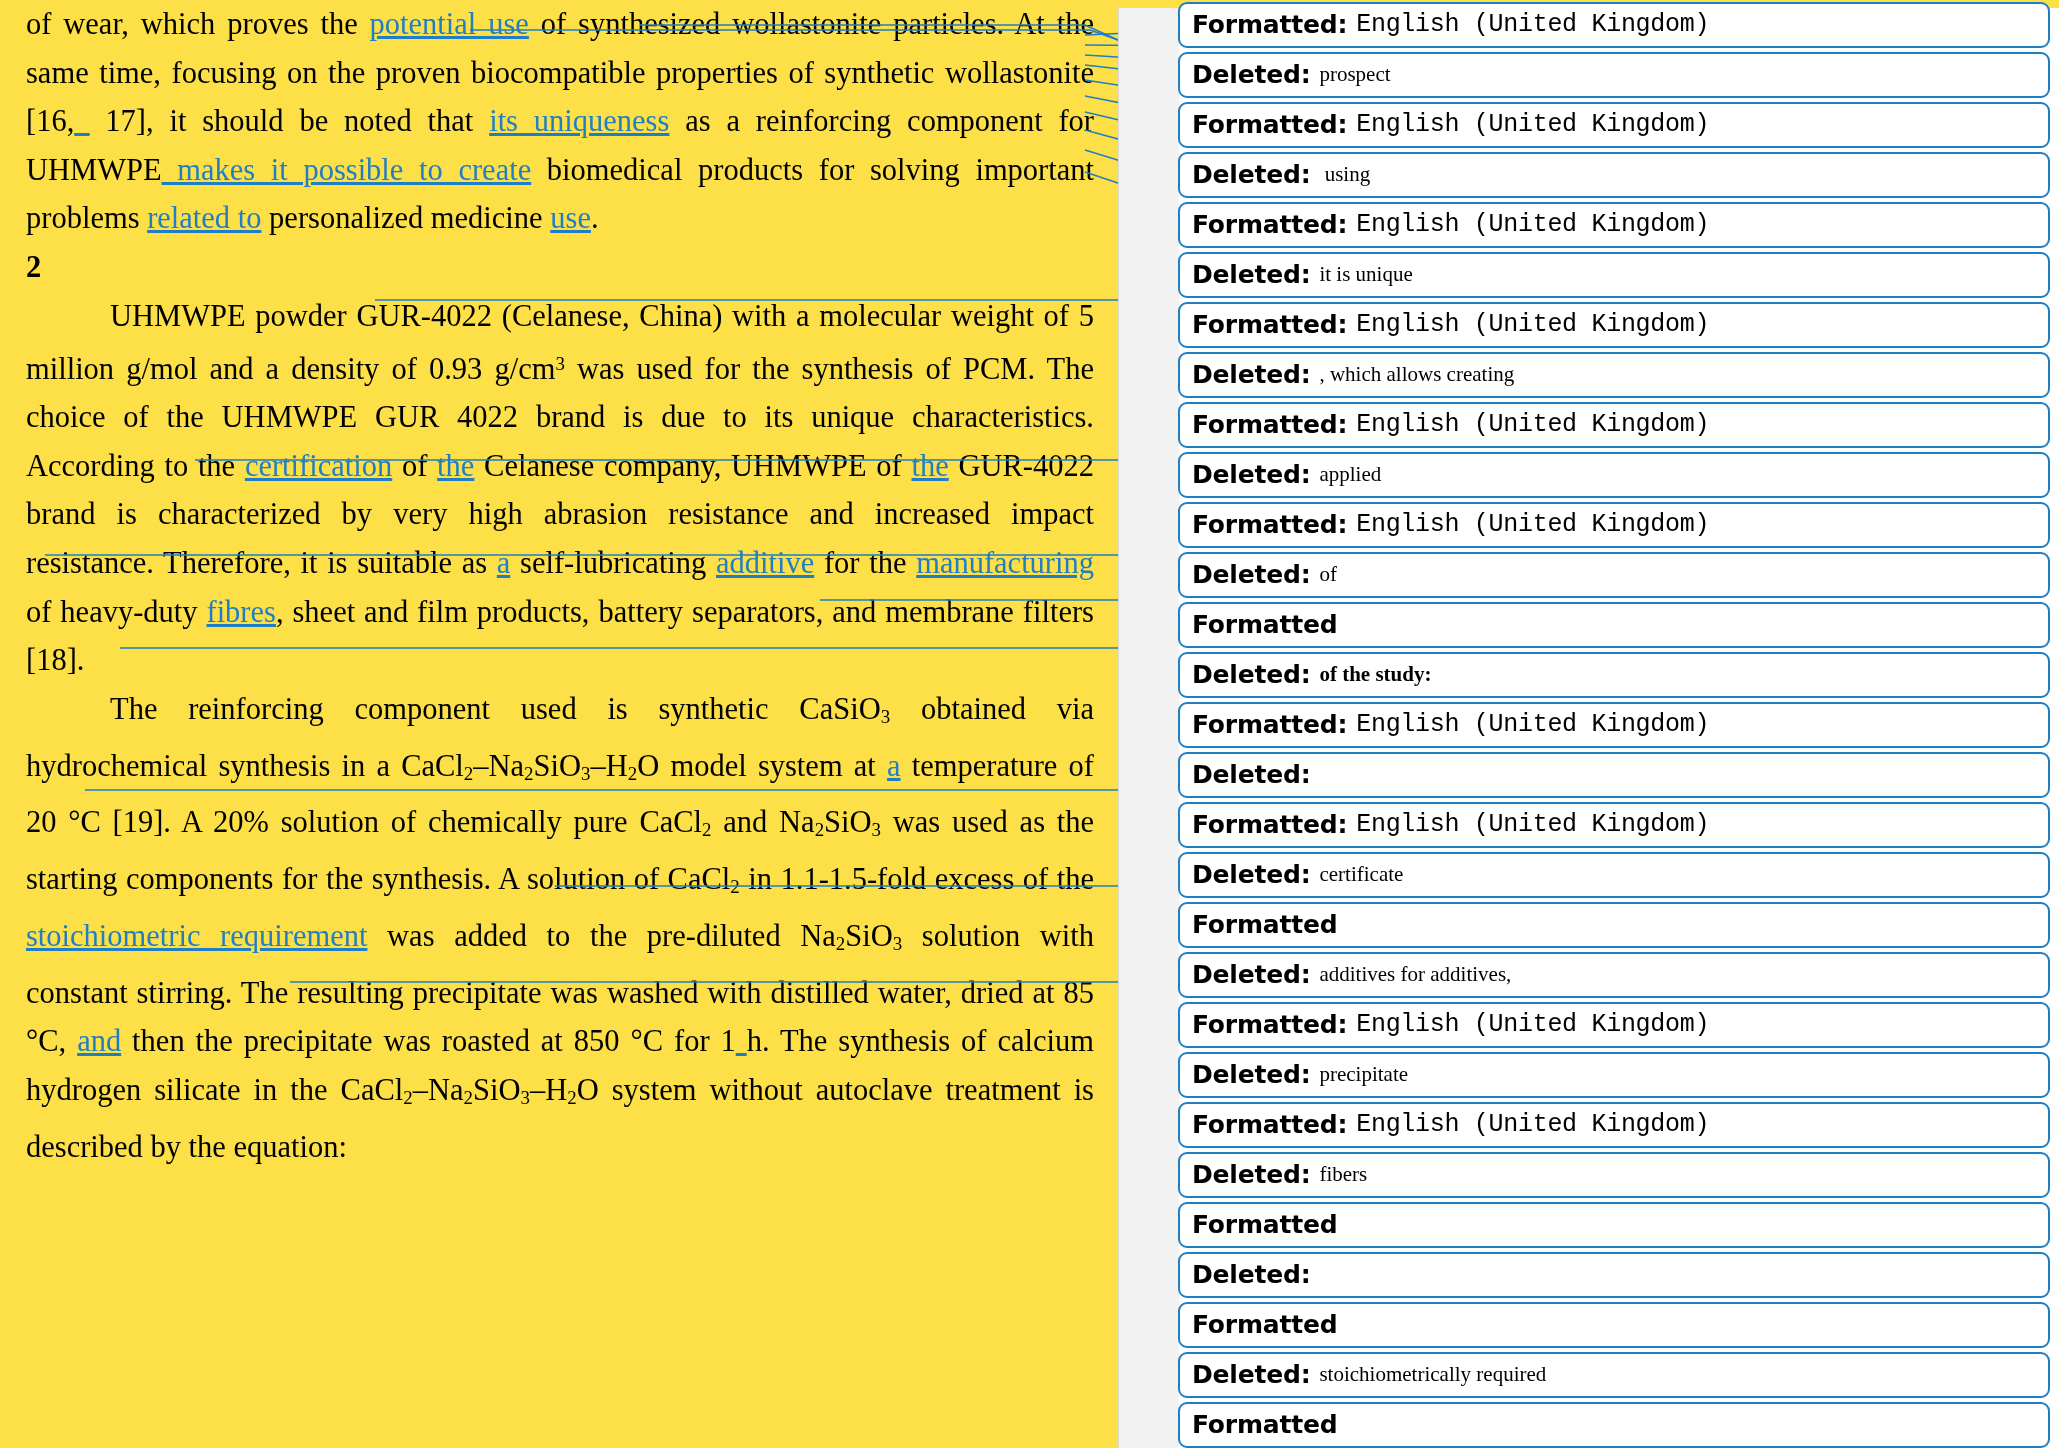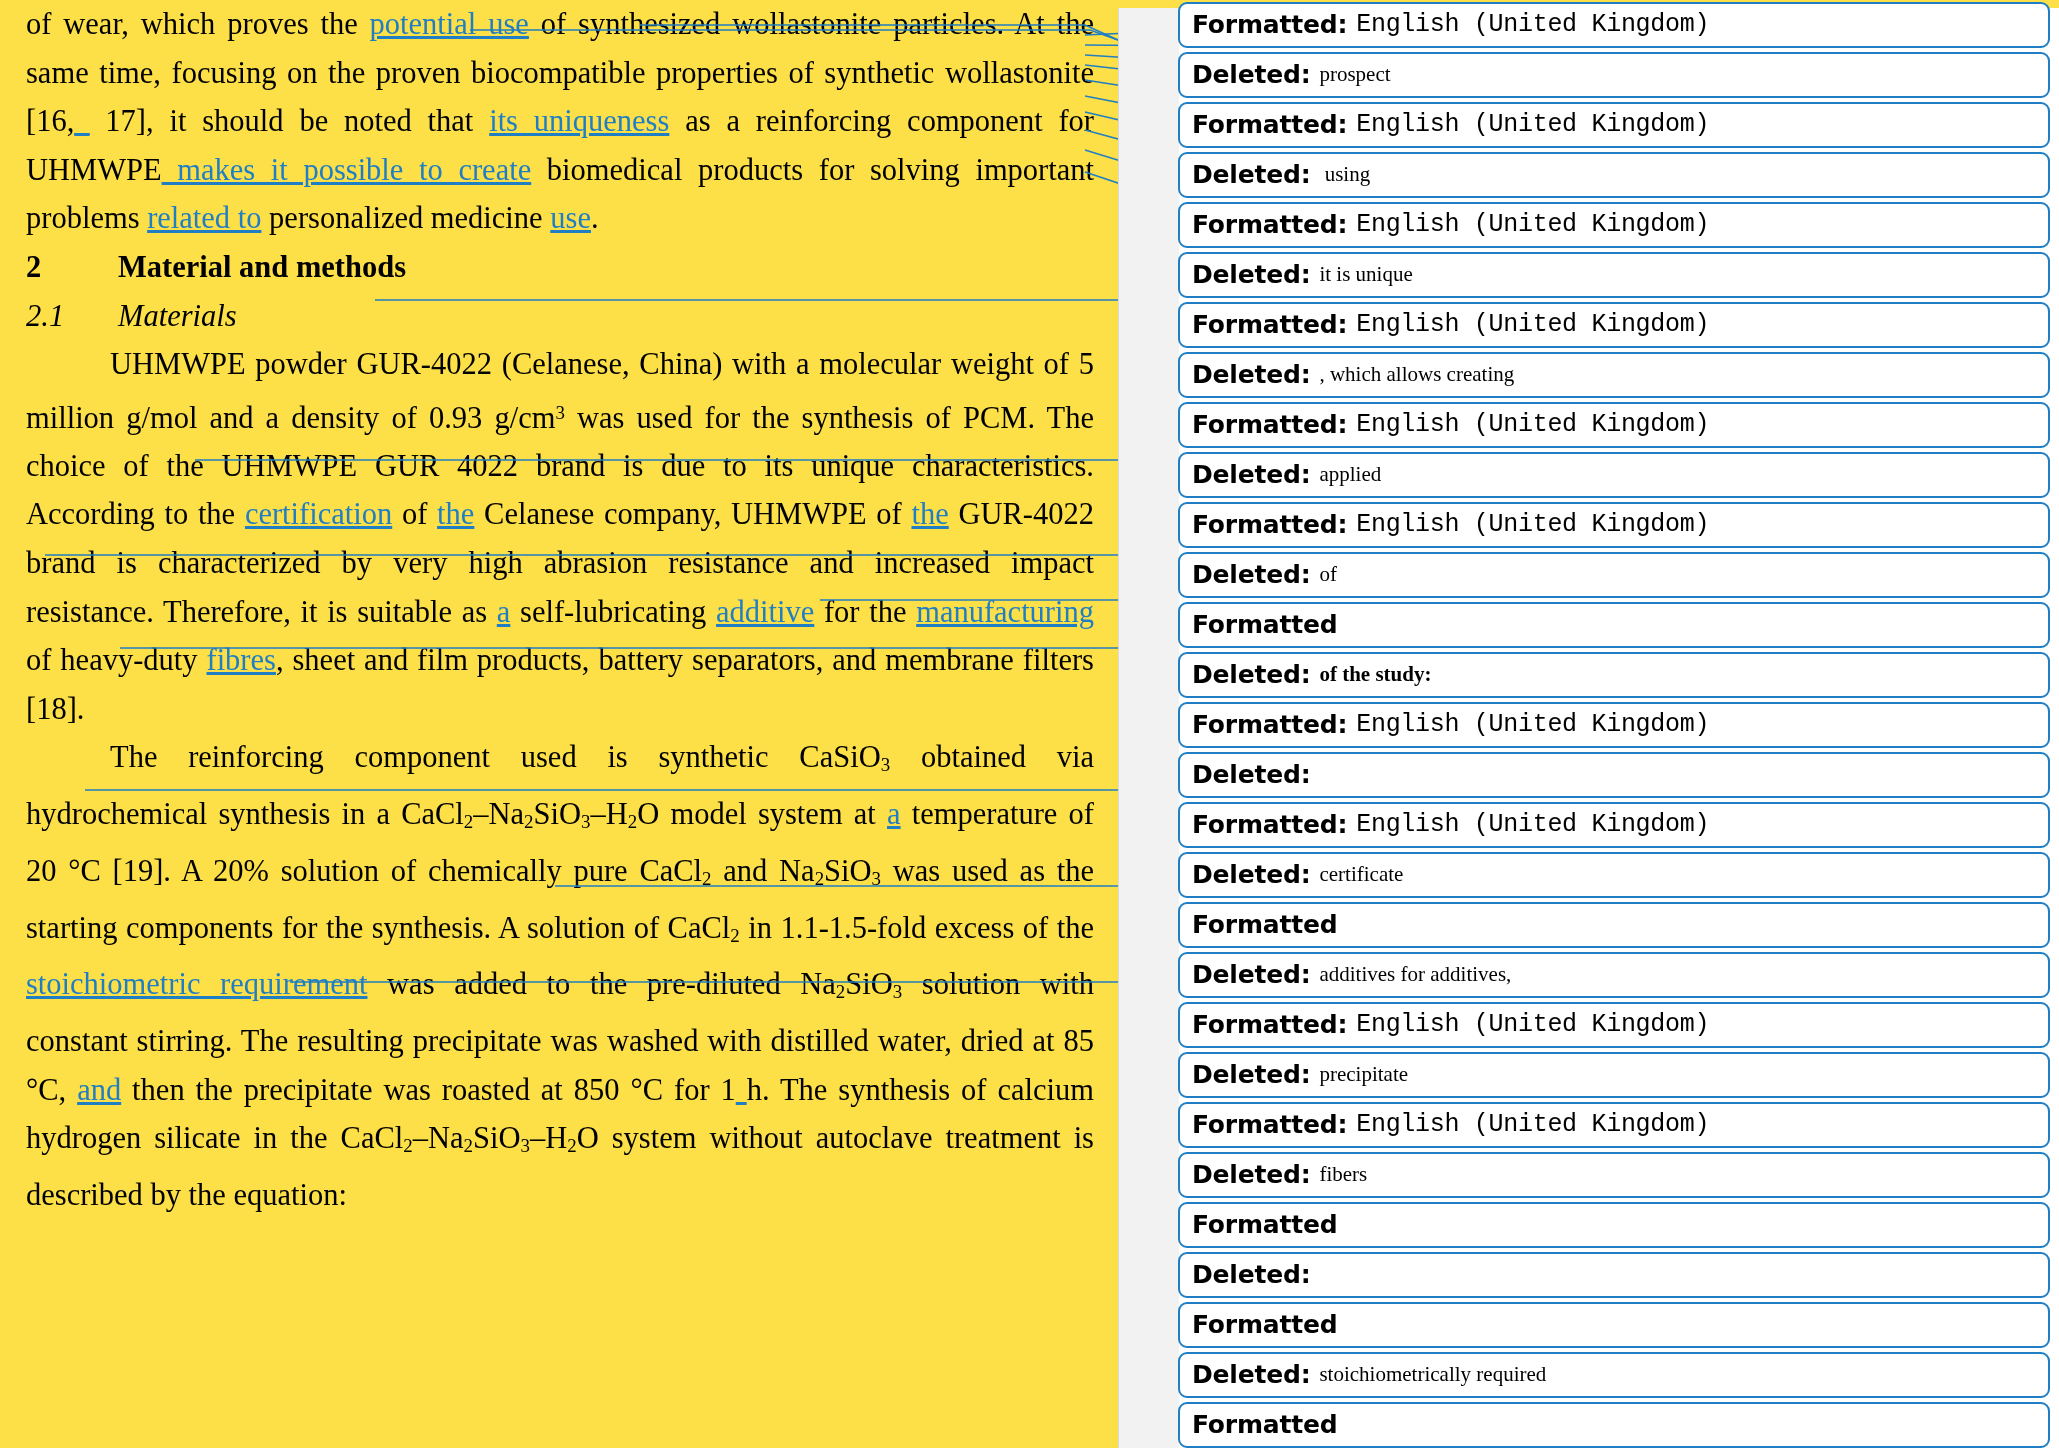--- a/index.html
+++ b/index.html
@@ -149,25 +149,20 @@
 </head>
 <body>
 
 <div id="page">
 
   <div id="doc-column">
     <div id="doc-body">
         <p class="doc-par"><span>of wear, which proves the </span><span class="ins">potential use</span><span> of synthesized wollastonite particles. At the same time, focusing on the proven biocompatible properties of synthetic wollastonite [16,</span><span class="ins">_</span><span> 17], it should be noted that </span><span class="ins">its uniqueness</span><span> as a reinforcing component for UHMWPE</span><span class="ins"> makes it possible to create</span><span> biomedical products for solving important problems </span><span class="ins">related to</span><span> personalized medicine </span><span class="ins">use</span><span>.</span></p>
         <div class="heading1">
           <span class="num">2</span>
-          <span>Material and methods</span>
-        </div>
-        <div class="heading2">
-          <span class="num">2.1</span>
-          <span>Materials</span>
         </div>
         <p class="doc-par indent"><span>UHMWPE powder GUR-4022 (Celanese, China) with a molecular weight of 5 million </span><span>g/mol</span><span> and a density of 0.93 g/cm</span><sup>3</sup><span> was used for the synthesis of PCM. The choice of the UHMWPE GUR 4022 brand is due to its unique characteristics. According to the </span><span class="ins">certification</span><span> of </span><span class="ins">the</span><span> Celanese company, UHMWPE of </span><span class="ins">the</span><span> GUR-4022 brand is characterized by very high abrasion resistance and increased impact resistance. Therefore, it is suitable as </span><span class="ins">a</span><span> self-lubricating </span><span class="ins">additive</span><span> for the </span><span class="ins">manufacturing</span><span> of heavy-duty </span><span class="ins">fibres</span><span>, sheet and film products, battery separators, and membrane filters [18].</span></p>
         <p class="doc-par indent"><span>The reinforcing component used is synthetic CaSiO</span><sub>3</sub><span> obtained via hydrochemical synthesis in a CaCl</span><sub>2</sub><span>–Na</span><sub>2</sub><span>SiO</span><sub>3</sub><span>–H</span><sub>2</sub><span>O model system at </span><span class="ins">a</span><span> temperature of 20 °C [19]. A 20% solution of chemically pure CaCl</span><sub>2</sub><span> and Na</span><sub>2</sub><span>SiO</span><sub>3</sub><span> was used as the starting components for the synthesis. A solution of CaCl</span><sub>2</sub><span> in 1.1-1.5-fold excess of the </span><span class="ins">stoichiometric requirement</span><span> was added to the pre-diluted Na</span><sub>2</sub><span>SiO</span><sub>3</sub><span> solution with constant stirring. The resulting precipitate was washed with distilled water, dried at 85 °C, </span><span class="ins">and</span><span> then the precipitate was roasted at 850 °C for 1</span><span class="ins"> </span><span>h. The synthesis of calcium hydrogen silicate in the CaCl</span><sub>2</sub><span>–Na</span><sub>2</sub><span>SiO</span><sub>3</sub><span>–H</span><sub>2</sub><span>O system without autoclave treatment is described by the equation:</span></p>
       </div>
   </div>
 
   <svg id="connectors" viewBox="0 0 2059 1448" preserveAspectRatio="none">
     <g stroke="#1f7ec4" stroke-width="1.6" fill="none">
 
       <path d="M 640,25 L 1085,25 L 1118,40"></path>

